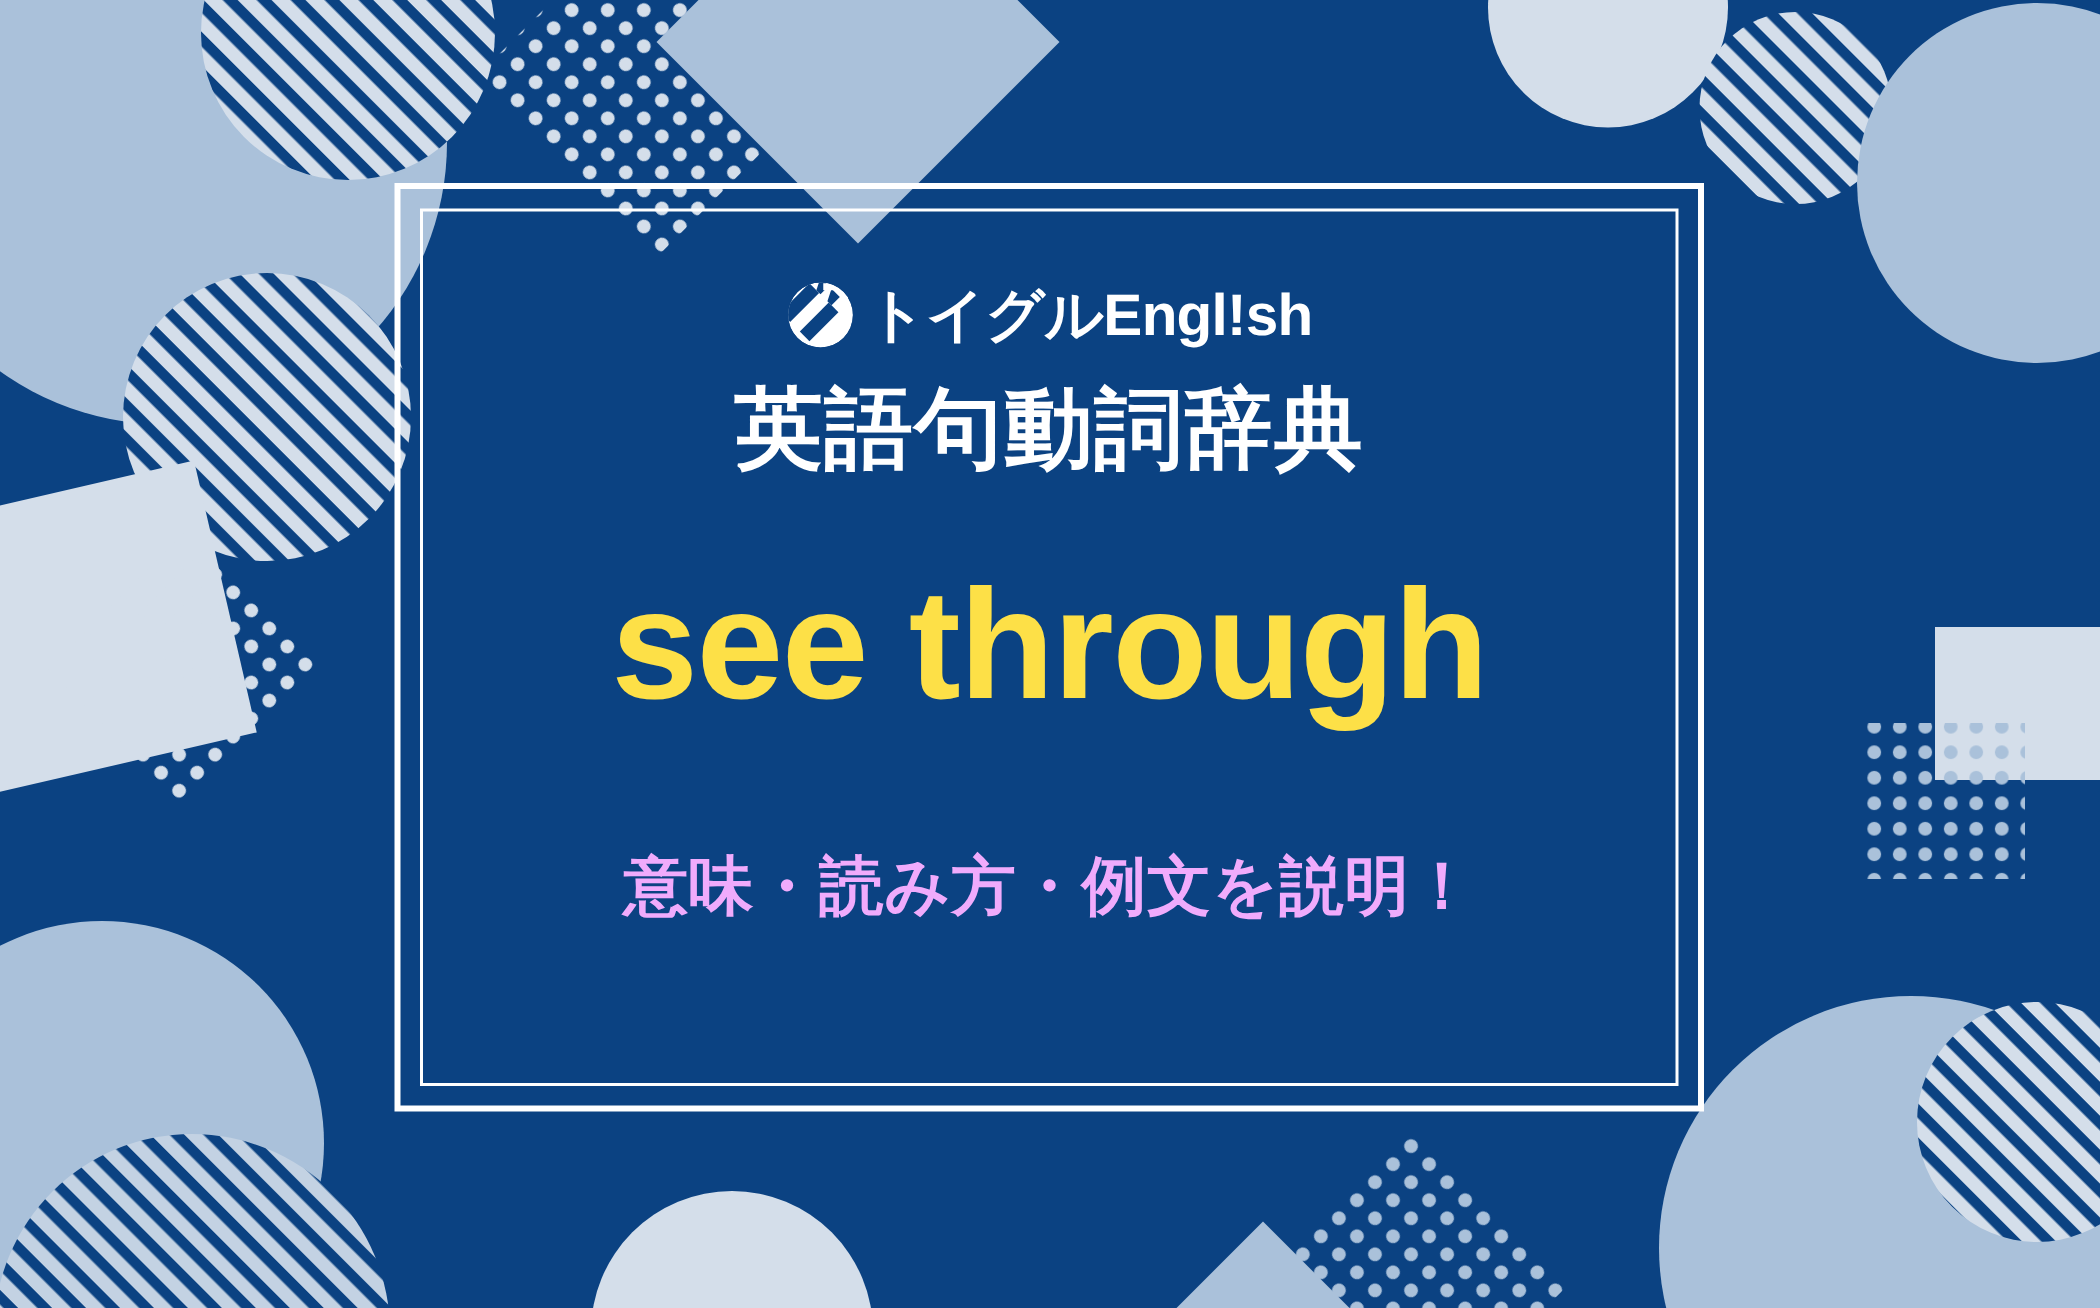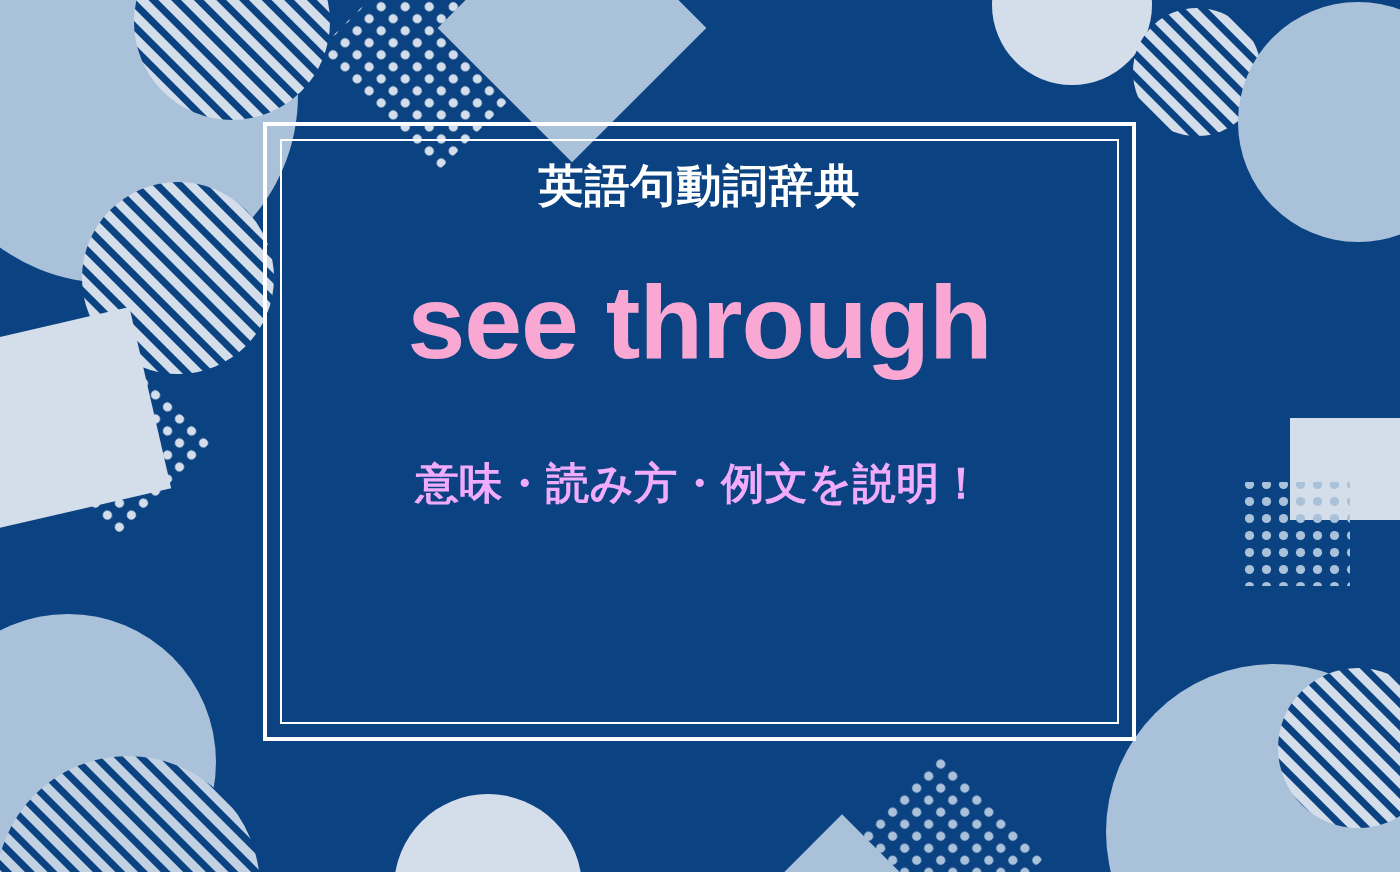--- a/index.html
+++ b/index.html
@@ -78,30 +78,30 @@
     letter-spacing: -0.5px;
     line-height: 1;
     white-space: nowrap;
   }
   .brand-name .latin {
     letter-spacing: -0.5px;
   }
 
   .subtitle {
     color: #ffffff;
-    font-size: 45px;
+    font-size: 59px;
     font-weight: 700;
     letter-spacing: 1px;
     line-height: 1;
     margin-top: 24px;
     white-space: nowrap;
   }
 
   .headword {
-    color: #f9a8d4;
+    color: #fde047;
     font-size: 104px;
     font-weight: 700;
     letter-spacing: -1px;
     line-height: 1;
     margin-top: 62px;
     white-space: nowrap;
   }
 
   .tagline {
     color: #f0abfc;
@@ -176,20 +176,43 @@
       <rect x="865" y="781" width="150" height="150" fill="url(#dotsLight)"></rect>
     </g>
     <circle cx="1358" cy="748" r="80" fill="url(#stripesPale)"></circle>
   </svg>
 
   <div class="frame-outer"></div>
   <div class="frame-inner"></div>
 
   <div class="content">
 
+    <div class="brand-row">
+      <svg class="brand-mark" viewBox="0 0 100 100" aria-hidden="true">
+        <defs>
+          <clipPath id="markClip">
+              <circle cx="50" cy="50" r="47"></circle>
+            </clipPath>
+        </defs>
+        <g clip-path="url(#markClip)">
+          <circle cx="50" cy="50" r="47" fill="#ffffff"></circle>
+          <g fill="#0B4282">
+            <path d="M -8 46 L 34 4 L 48 18 L 6 60 Z"></path>
+            <path d="M 20 74 L 62 32 L 76 46 L 34 88 Z"></path>
+            <path d="M 50 -4 L 62 8 L 50 20 L 44 14 Z"></path>
+            <path d="M 66 12 L 78 24 L 66 36 L 60 30 Z"></path>
+            <path d="M 4 94 L 16 106 L 4 118 L -2 112 Z"></path>
+          </g>
+          <g fill="#ffffff">
+            <path d="M 54 4 L 90 4 L 90 40 L 80 40 L 80 14 L 54 14 Z"></path>
+          </g>
+        </g>
+      </svg>
+      <div class="brand-name"><span>トイグル</span><span class="latin">Engl!sh</span></div>
+    </div>
 
     <div class="subtitle">英語句動詞辞典</div>
 
     <div class="headword">see through</div>
 
     <div class="tagline">意味・読み方・例文を説明！</div>
 
   </div>
 
 </div>

